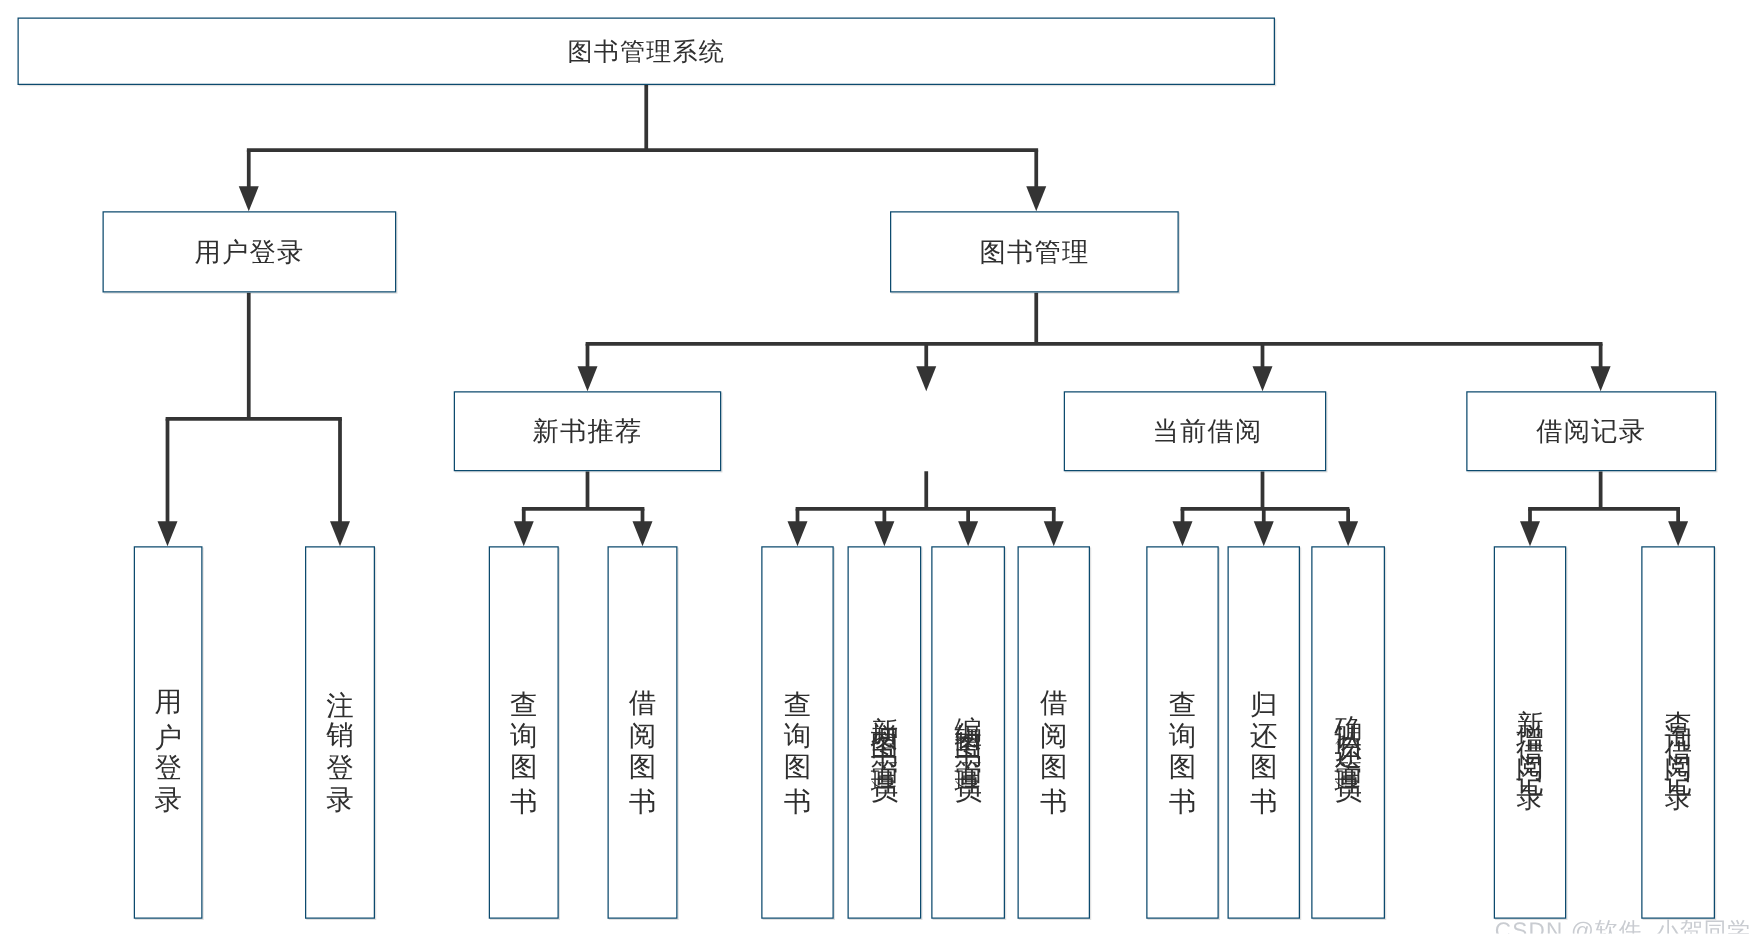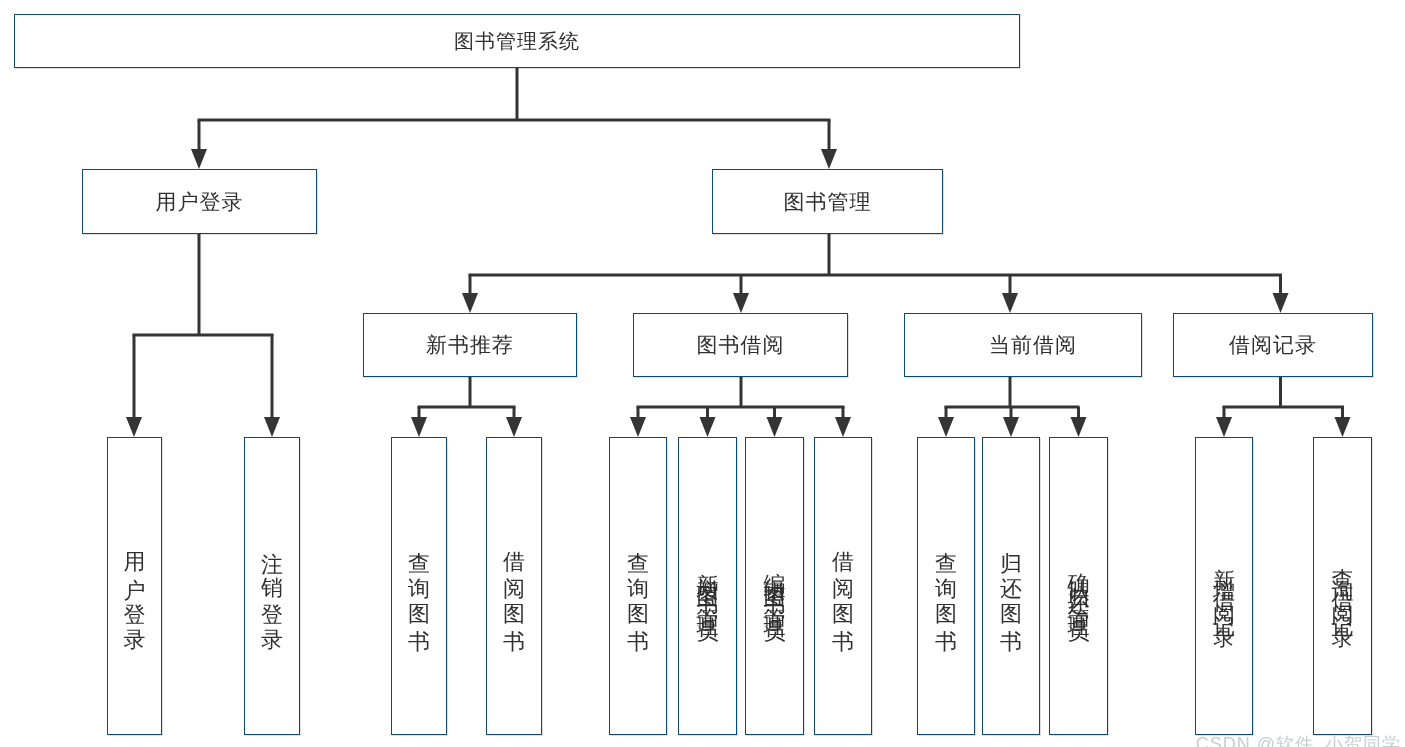--- a/index.html
+++ b/index.html
@@ -47,21 +47,21 @@
   .sp-wide  { letter-spacing: 26px; }
   .sp-med   { letter-spacing: 12px; }
   .sp-tight { letter-spacing: 7px; }
 
   
   #b-root    { left: 14px;   top: 14px;  width: 1006px; height: 54px; }
   #b-login   { left: 82px;   top: 169px; width: 235px;  height: 65px; }
   #b-mgmt    { left: 712px;  top: 169px; width: 231px;  height: 65px; }
   #b-rec     { left: 363px;  top: 313px; width: 214px;  height: 64px; }
   #b-borrow  { left: 633px;  top: 313px; width: 215px;  height: 64px; }
-  #b-current { left: 904px;  top: 313px; width: 238px;  height: 64px; padding-left: 20px; }
+  #b-current { left: 851px;  top: 313px; width: 210px;  height: 64px; padding-left: 20px; }
   #b-history { left: 1173px; top: 313px; width: 200px;  height: 64px; }
 
   #l-login1    { left: 107px;  width: 55px; }
   #l-logout    { left: 244px;  width: 56px; }
   #l-rec-q     { left: 391px;  width: 56px; }
   #l-rec-b     { left: 486px;  width: 56px; }
   #l-bor-q     { left: 609px;  width: 58px; }
   #l-bor-add   { left: 678px;  width: 59px; }
   #l-bor-edit  { left: 745px;  width: 59px; }
   #l-bor-b     { left: 814px;  width: 58px; }
@@ -160,23 +160,20 @@
   <div class="box" id="b-login">
     <span class="hlabel">用户登录</span>
   </div>
   <div class="box" id="b-mgmt">
     <span class="hlabel">图书管理</span>
   </div>
 
   <div class="box" id="b-rec">
     <span class="hlabel">新书推荐</span>
   </div>
-  <div class="box" id="b-borrow">
-    <span class="hlabel">图书借阅</span>
-  </div>
   <div class="box" id="b-current">
     <span class="hlabel">当前借阅</span>
   </div>
   <div class="box" id="b-history">
     <span class="hlabel">借阅记录</span>
   </div>
 
   <div class="box leaf" id="l-login1">
     <span class="vlabel sp-wide">用户登录</span>
   </div>

